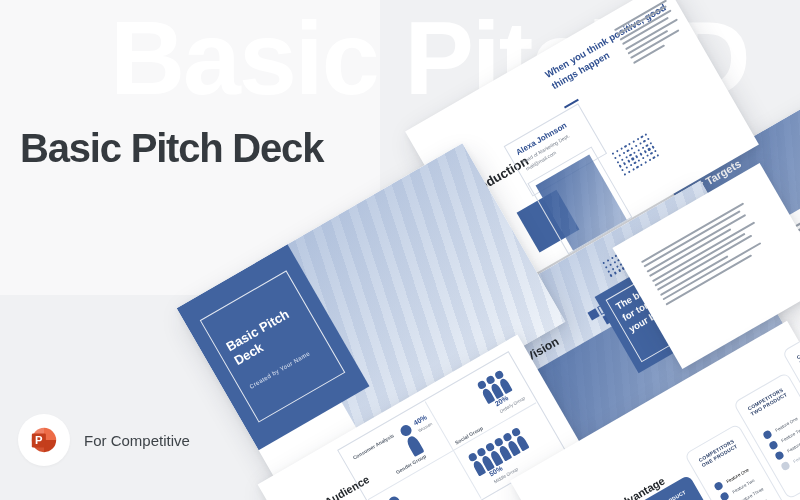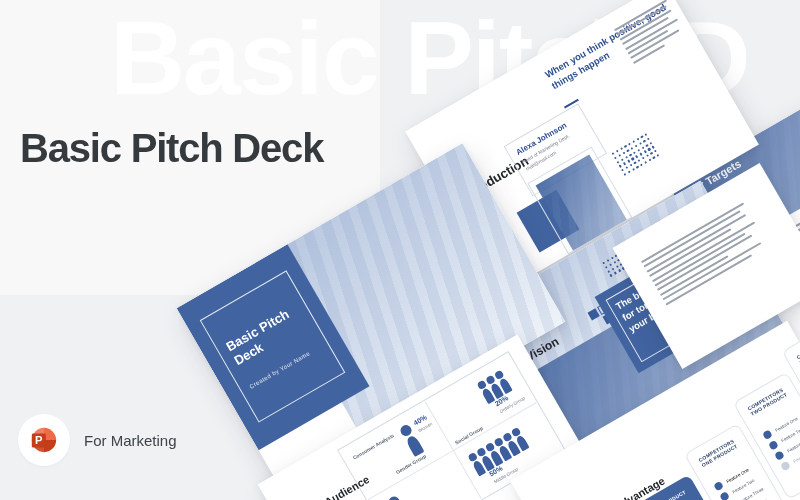--- a/index.html
+++ b/index.html
@@ -432,16 +432,16 @@
     <div class="badge-circle">
       <svg width="30" height="30" viewBox="0 0 32 32">
         <path d="M16 3 A13 13 0 0 1 29 16 L16 16 Z" fill="#ed6c47"></path>
         <path d="M16 16 L29 16 A13 13 0 0 1 16 29 Z" fill="#c43e1c"></path>
         <path d="M16 16 L16 29 A13 13 0 0 1 3 16 Z" fill="#d35230"></path>
         <path d="M16 3 A13 13 0 0 0 3 16 L16 16 Z" fill="#f08064"></path>
         <rect x="3" y="9" width="15" height="15" rx="1.4" fill="#c43e1c"></rect>
         <text x="10.5" y="20.4" font-family="'Liberation Sans',sans-serif" font-size="12" font-weight="700" fill="#ffffff" text-anchor="middle">P</text>
       </svg>
     </div>
-    <div class="badge-label">For Marketing</div>
+    <div class="badge-label">For Competitive</div>
   </div>
 
 </div>
 
 </body></html>

